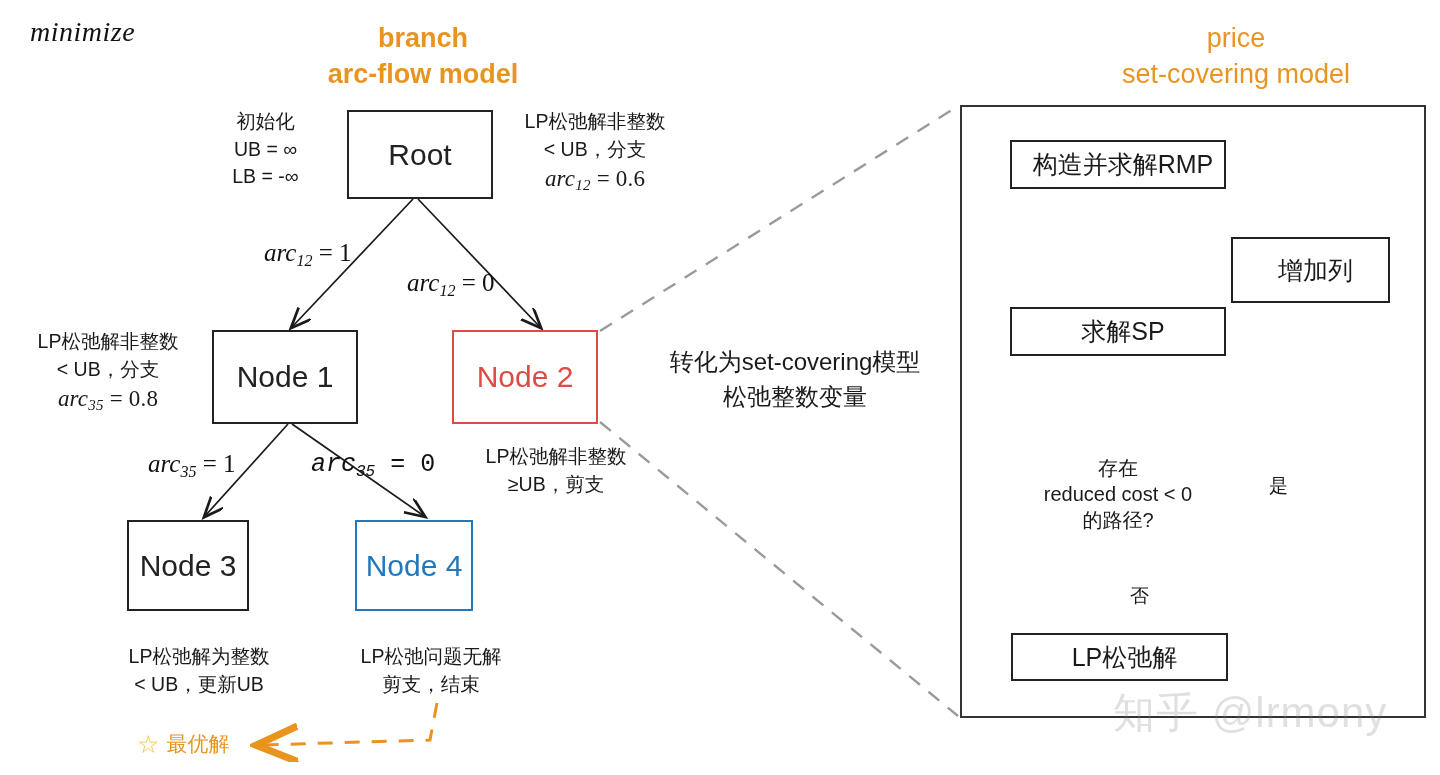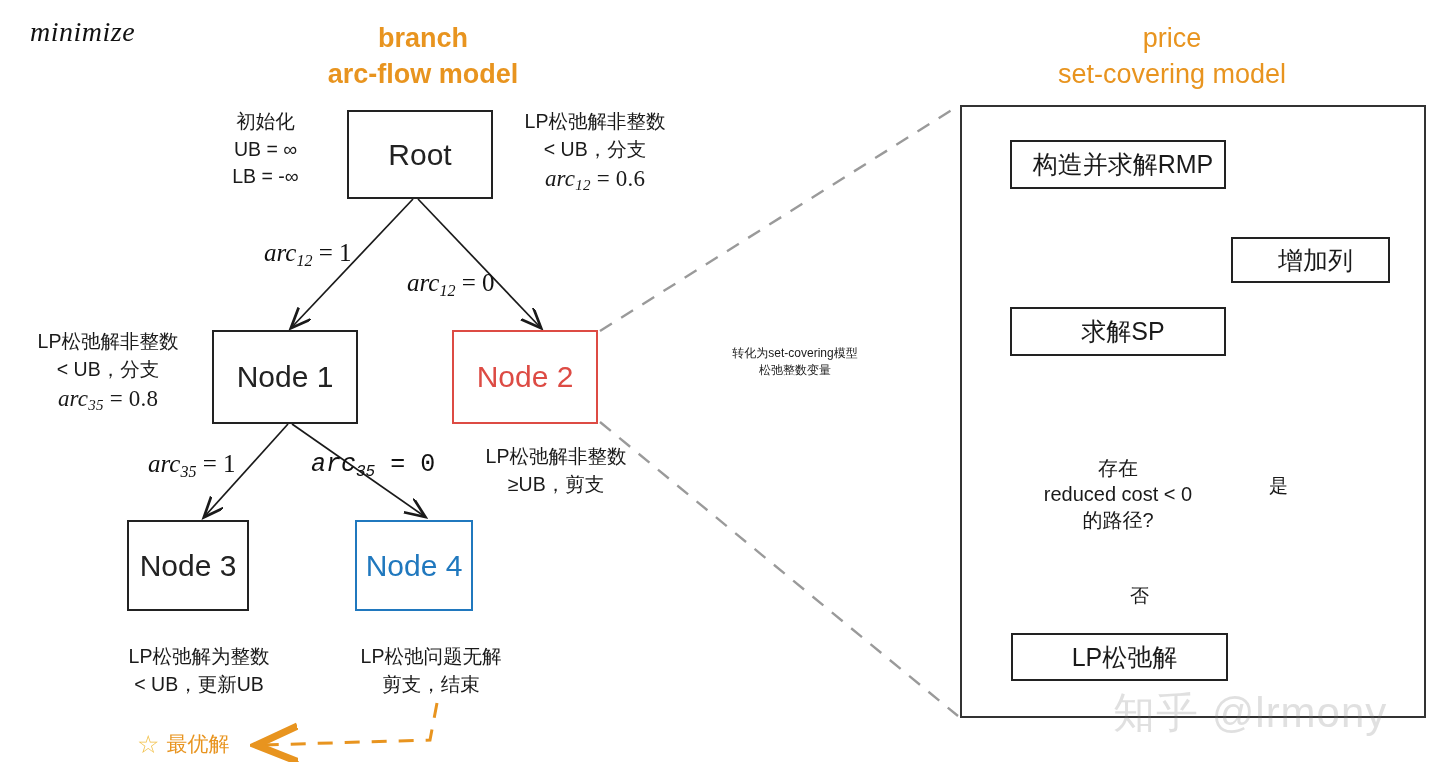--- a/index.html
+++ b/index.html
@@ -81,21 +81,21 @@
     white-space: nowrap;
   }
   .arc-label .sub {
     font-size: 16px;
     vertical-align: -0.3em;
   }
   .arc-label .eqv { font-style: normal; }
 
   
   .mid-note {
-    font-size: 12px;
+    font-size: 24px;
     line-height: 1.45;
     text-align: center;
     color: #1a1a1a;
     white-space: nowrap;
   }
 
   
   .panel-frame {
     box-sizing: border-box;
     border: 2px solid #333;
@@ -208,21 +208,21 @@
     <polygon points="1118,424 1243,497 1118,570 993,497" fill="#ffffff" stroke="#1a1a1a" stroke-width="1.9"></polygon>
   </svg>
 
   <div class="abs minimize-label">minimize</div>
 
   <div class="abs section-title" style="left:273px; top:20px; width:300px;font-weight:bold;">
     <span>branch</span>
     <span class="l2">arc-flow model</span>
   </div>
 
-  <div class="abs section-title" style="left:1022px; top:20px; width:300px;">
+  <div class="abs section-title" style="left:1086px; top:20px; width:300px;">
     <span>price</span>
     <span class="l2">set-covering model</span>
   </div>
 
   <div class="abs node-box" style="left:347px; top:110px; width:146px; height:89px;">Root</div>
 
   <div class="abs node-box" style="left:212px; top:330px; width:146px; height:94px;">Node 1</div>
 
   <div class="abs node-box red" style="left:452px; top:330px; width:146px; height:94px;">Node 2</div>
 
@@ -296,21 +296,21 @@
 
   <div class="abs mid-note" style="left:650px; top:345px; width:290px;">
     <div>转化为set-covering模型</div>
     <div>松弛整数变量</div>
   </div>
 
   <div class="abs panel-frame" style="left:960px; top:105px; width:466px; height:613px;"></div>
 
   <div class="abs flow-box" style="left:1010px; top:140px; width:216px; height:49px;">构造并求解RMP</div>
 
-  <div class="abs flow-box" style="left:1231px; top:237px; width:159px; height:46px;">增加列</div>
+  <div class="abs flow-box" style="left:1231px; top:237px; width:159px; height:66px;">增加列</div>
 
   <div class="abs flow-box" style="left:1010px; top:307px; width:216px; height:49px;">求解SP</div>
 
   <div class="abs flow-box" style="left:1011px; top:633px; width:217px; height:48px;">LP松弛解</div>
 
   <div class="abs diamond-text" style="left:1008px; top:455px; width:220px;">
     <div>存在</div>
     <div>reduced cost &lt; 0</div>
     <div>的路径?</div>
   </div>

